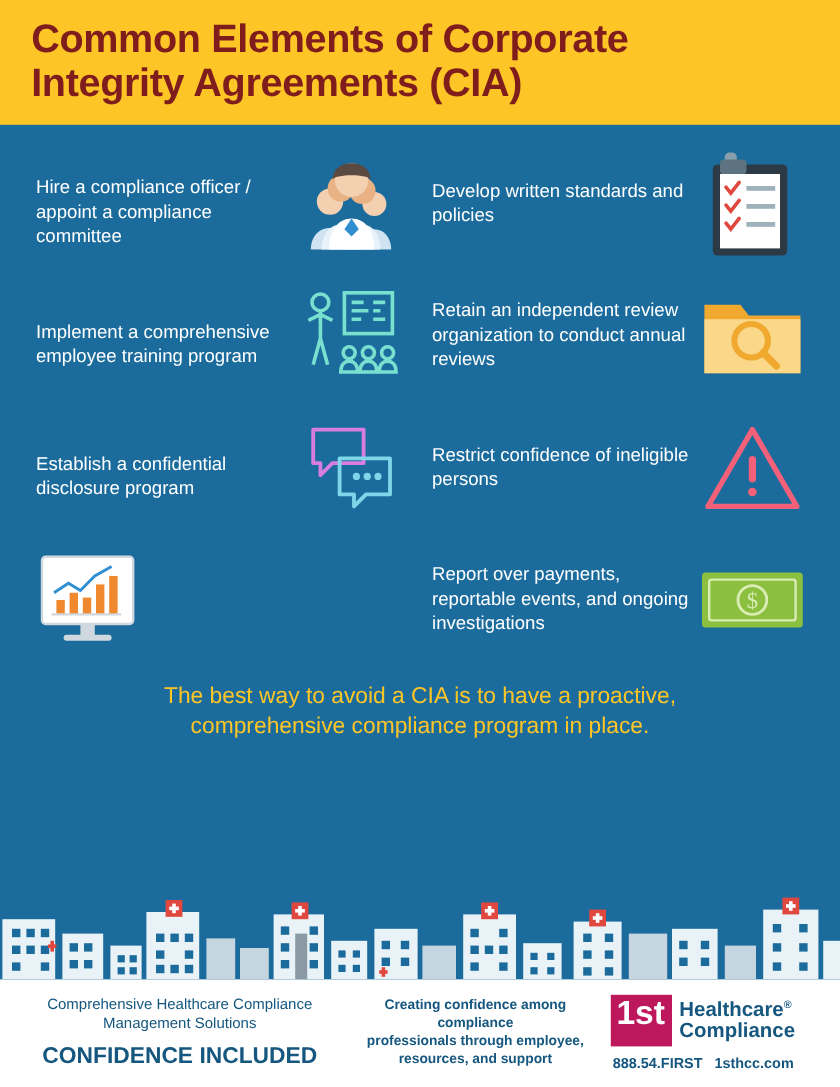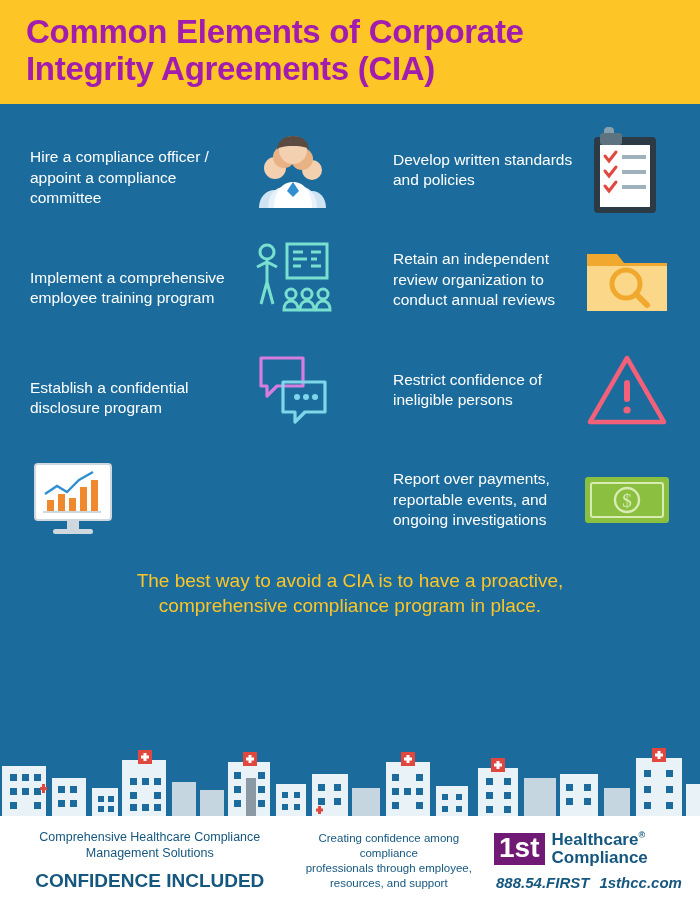--- a/index.html
+++ b/index.html
@@ -16,21 +16,21 @@
     display: flex;
     flex-direction: column;
   }
 
   
   .header {
     background: #fdc526;
     padding: 14px 26px 16px 26px;
   }
   .header h1 {
-    color: #a21caf;
+    color: #7f1d1d;
     font-size: 33px;
     line-height: 1.12;
     font-weight: bold;
     letter-spacing: -0.3px;
   }
 
   
   .grid {
     padding: 14px 18px 0 18px;
     display: grid;
@@ -52,21 +52,21 @@
   }
   .cell .art {
     width: 106px;
     min-width: 106px;
     height: 96px;
     display: flex;
     align-items: center;
     justify-content: center;
   }
   .cell.left .txt { padding-left: 10px; margin-top: 16px; }
-  .cell.right .txt { padding-left: 6px; margin-left: 33px; }
+  .cell.right .txt { padding-left: 6px; }
 
   
   .callout {
     text-align: center;
     color: #fdc526;
     font-size: 19px;
     line-height: 1.33;
     padding: 16px 40px 0 40px;
   }
   .source {
@@ -99,35 +99,36 @@
   .footer-left { width: 290px; color: #15577f; }
   .footer-left .fl1 { font-size: 12.5px; line-height: 1.25; text-align: center; }
   .footer-left .fl2 { font-size: 19px; font-weight: bold; text-align: center; padding-top: 8px; }
   .footer-mid {
     flex: 1 1 auto;
     color: #15577f;
     font-size: 11.5px;
     line-height: 1.3;
     text-align: center;
     padding: 0 4px;
+    font-weight: bold;
   }
   .footer-right { width: 190px; }
   .brand-row { display: flex; align-items: center; gap: 6px; }
   .brand-1st {
-    background: #701a75; color: #ffffff;
+    background: #be185d; color: #ffffff;
     font-size: 28px; font-weight: bold;
-    padding: 0px 6px 2px 5px;
+    padding: 0px 6px 14px 5px;
     line-height: 1.05;
     position: relative;
   }
   .brand-words { color: #15577f; font-weight: bold; font-size: 17px; line-height: 1.05; }
   .brand-words .sup { font-size: 9px; vertical-align: super; }
   .brand-contact {
-    color: #15577f; font-size: 15px; font-weight: bold;
-    padding-top: 7px; padding-left: 2px; font-style: italic;
+    color: #15577f; font-size: 12px; font-weight: bold;
+    padding-top: 7px; padding-left: 2px;
   }
   .brand-contact span { padding-right: 10px; }
 </style>
 </head>
 <body>
 
 <div class="infographic">
 
   <div class="header">
     <h1>

